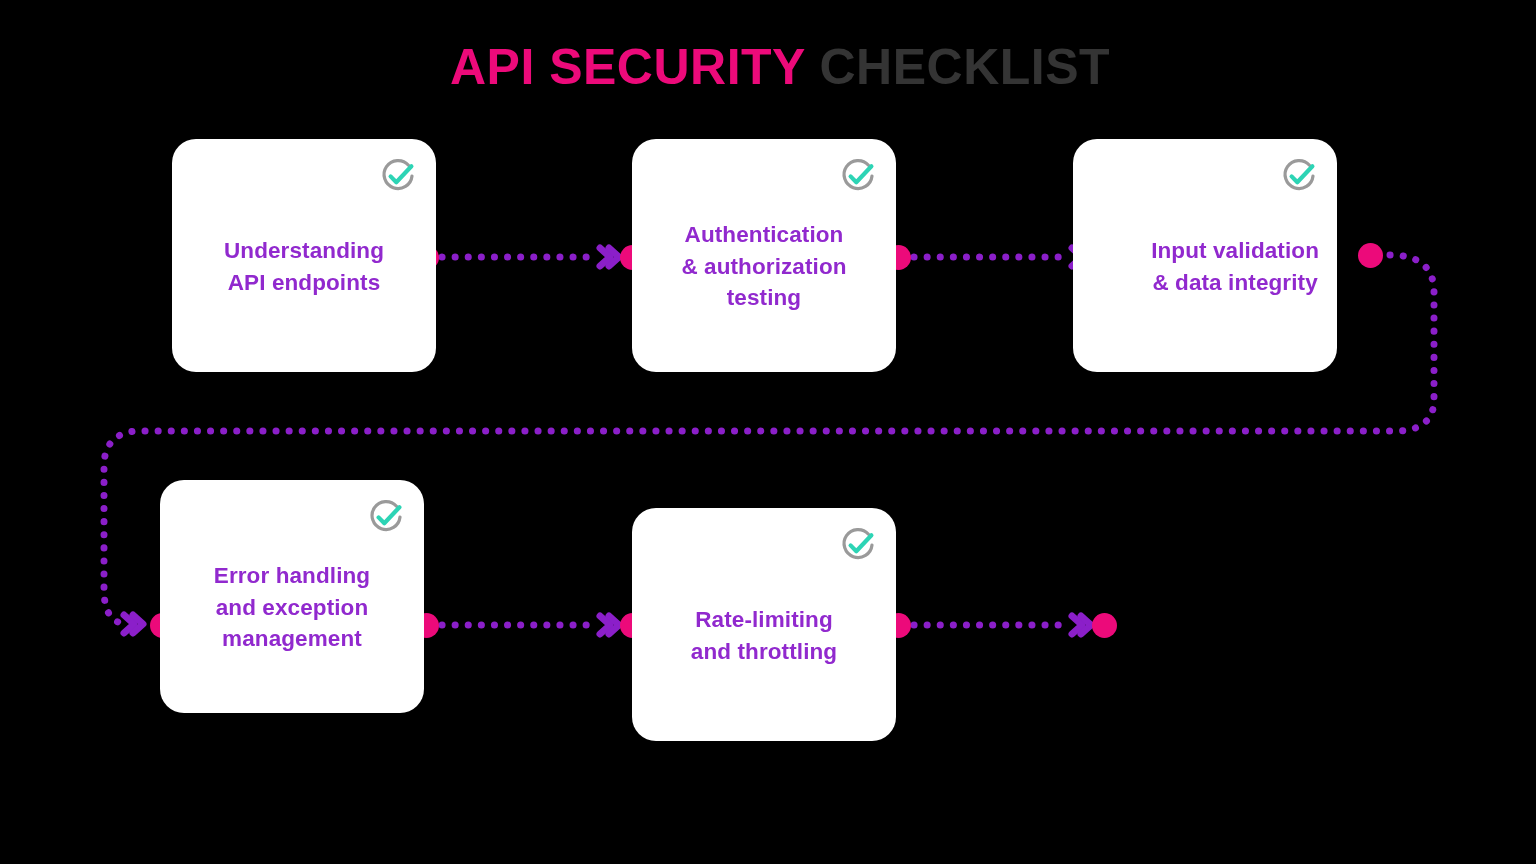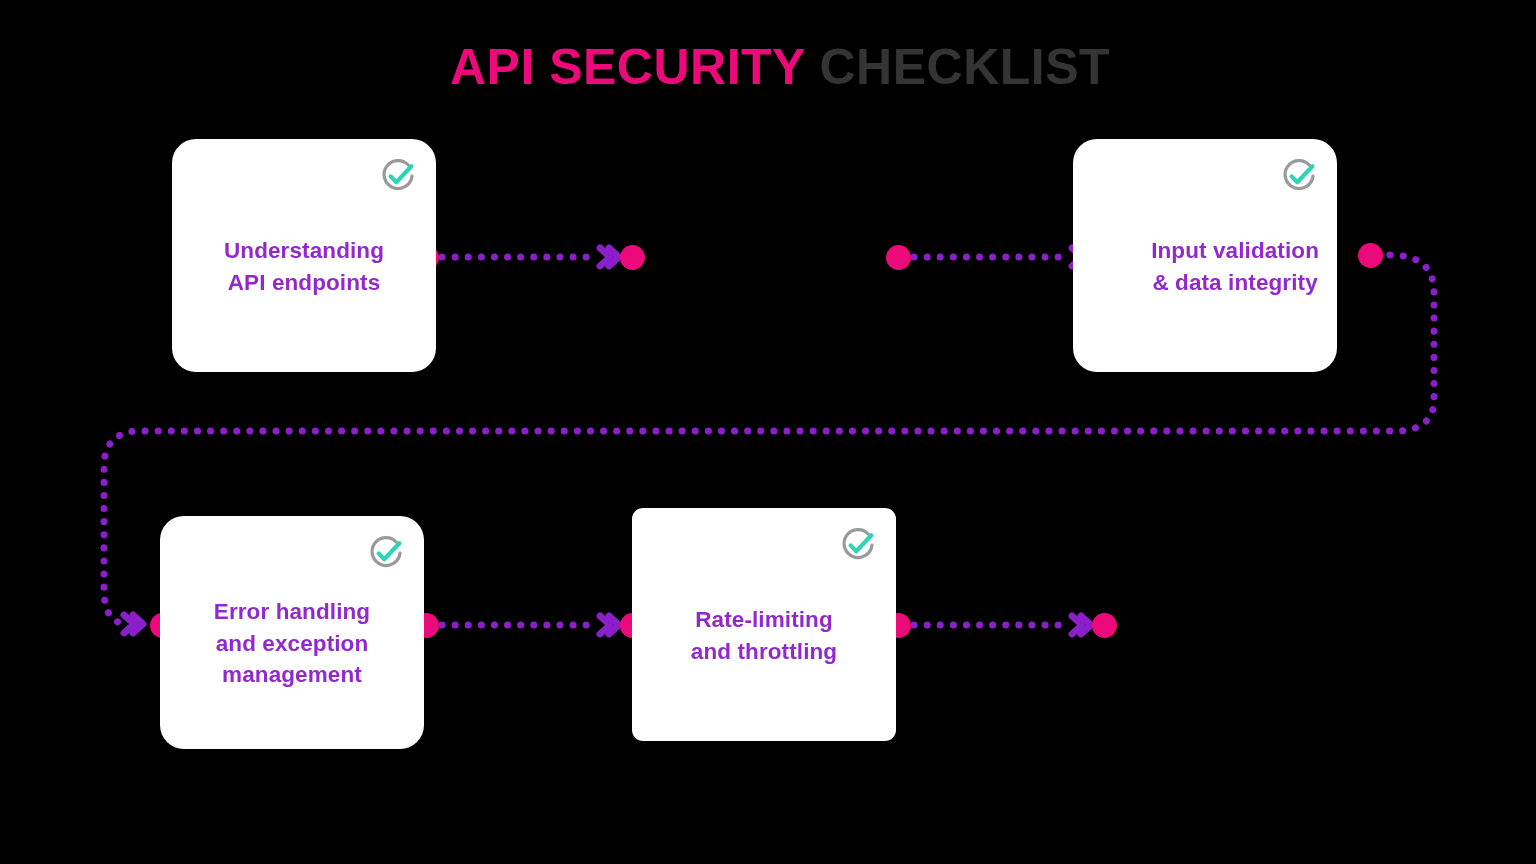--- a/index.html
+++ b/index.html
@@ -161,41 +161,50 @@
 
   <div class="card" style="left:160px; top:139px;margin-left:12px;">
     <svg class="check-badge" viewBox="0 0 40 40">
       <path d="M30.5 9.2 A 14 14 0 1 0 34 20" fill="none" stroke="#9A9A9A" stroke-width="3.2" stroke-linecap="round"></path>
       <path d="M12.6 20.4 L 18.3 26.2 L 33.4 10.2" fill="none" stroke="#2DD4B5" stroke-width="4.2" stroke-linecap="round" stroke-linejoin="round"></path>
     </svg>
     <div class="card-label">Understanding
 API endpoints</div>
   </div>
 
+  <div class="card" style="left:632px; top:139px;">
+    <svg class="check-badge" viewBox="0 0 40 40">
+      <path d="M30.5 9.2 A 14 14 0 1 0 34 20" fill="none" stroke="#9A9A9A" stroke-width="3.2" stroke-linecap="round"></path>
+      <path d="M12.6 20.4 L 18.3 26.2 L 33.4 10.2" fill="none" stroke="#2DD4B5" stroke-width="4.2" stroke-linecap="round" stroke-linejoin="round"></path>
+    </svg>
+    <div class="card-label">Authentication
+&amp; authorization
+testing</div>
+  </div>
 
   <div class="card" style="left:1073px; top:139px;justify-content:flex-end;">
     <svg class="check-badge" viewBox="0 0 40 40">
       <path d="M30.5 9.2 A 14 14 0 1 0 34 20" fill="none" stroke="#9A9A9A" stroke-width="3.2" stroke-linecap="round"></path>
       <path d="M12.6 20.4 L 18.3 26.2 L 33.4 10.2" fill="none" stroke="#2DD4B5" stroke-width="4.2" stroke-linecap="round" stroke-linejoin="round"></path>
     </svg>
     <div class="card-label">Input validation
 &amp; data integrity</div>
   </div>
 
-  <div class="card" style="left:160px; top:516px;">
+  <div class="card" style="left:160px; top:480px;">
     <svg class="check-badge" viewBox="0 0 40 40">
       <path d="M30.5 9.2 A 14 14 0 1 0 34 20" fill="none" stroke="#9A9A9A" stroke-width="3.2" stroke-linecap="round"></path>
       <path d="M12.6 20.4 L 18.3 26.2 L 33.4 10.2" fill="none" stroke="#2DD4B5" stroke-width="4.2" stroke-linecap="round" stroke-linejoin="round"></path>
     </svg>
     <div class="card-label">Error handling
 and  exception
 management</div>
   </div>
 
-  <div class="card" style="left:632px; top:508px;border-radius:11px;">
+  <div class="card" style="left:632px; top:508px;">
     <svg class="check-badge" viewBox="0 0 40 40">
       <path d="M30.5 9.2 A 14 14 0 1 0 34 20" fill="none" stroke="#9A9A9A" stroke-width="3.2" stroke-linecap="round"></path>
       <path d="M12.6 20.4 L 18.3 26.2 L 33.4 10.2" fill="none" stroke="#2DD4B5" stroke-width="4.2" stroke-linecap="round" stroke-linejoin="round"></path>
     </svg>
     <div class="card-label">Rate-limiting
 and throttling</div>
   </div>
 
 
 </div>

